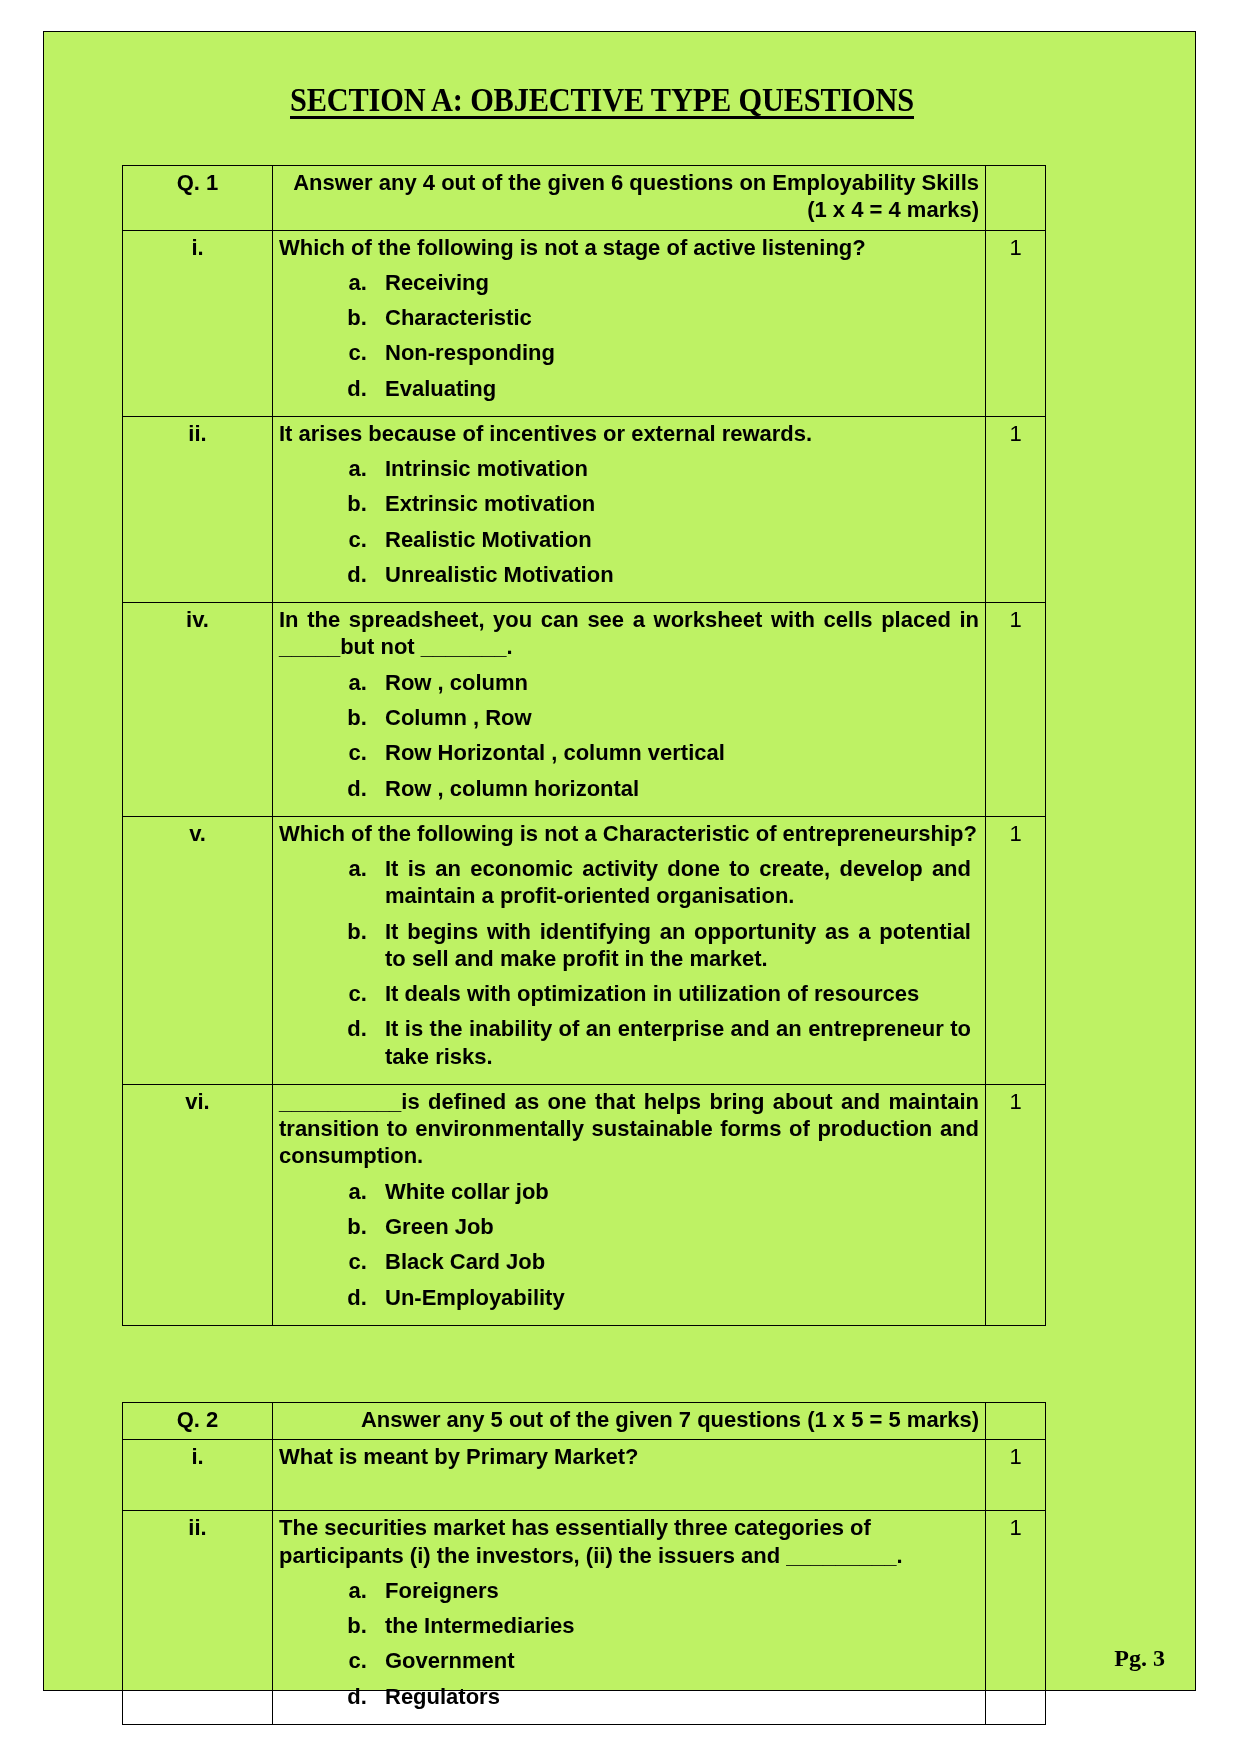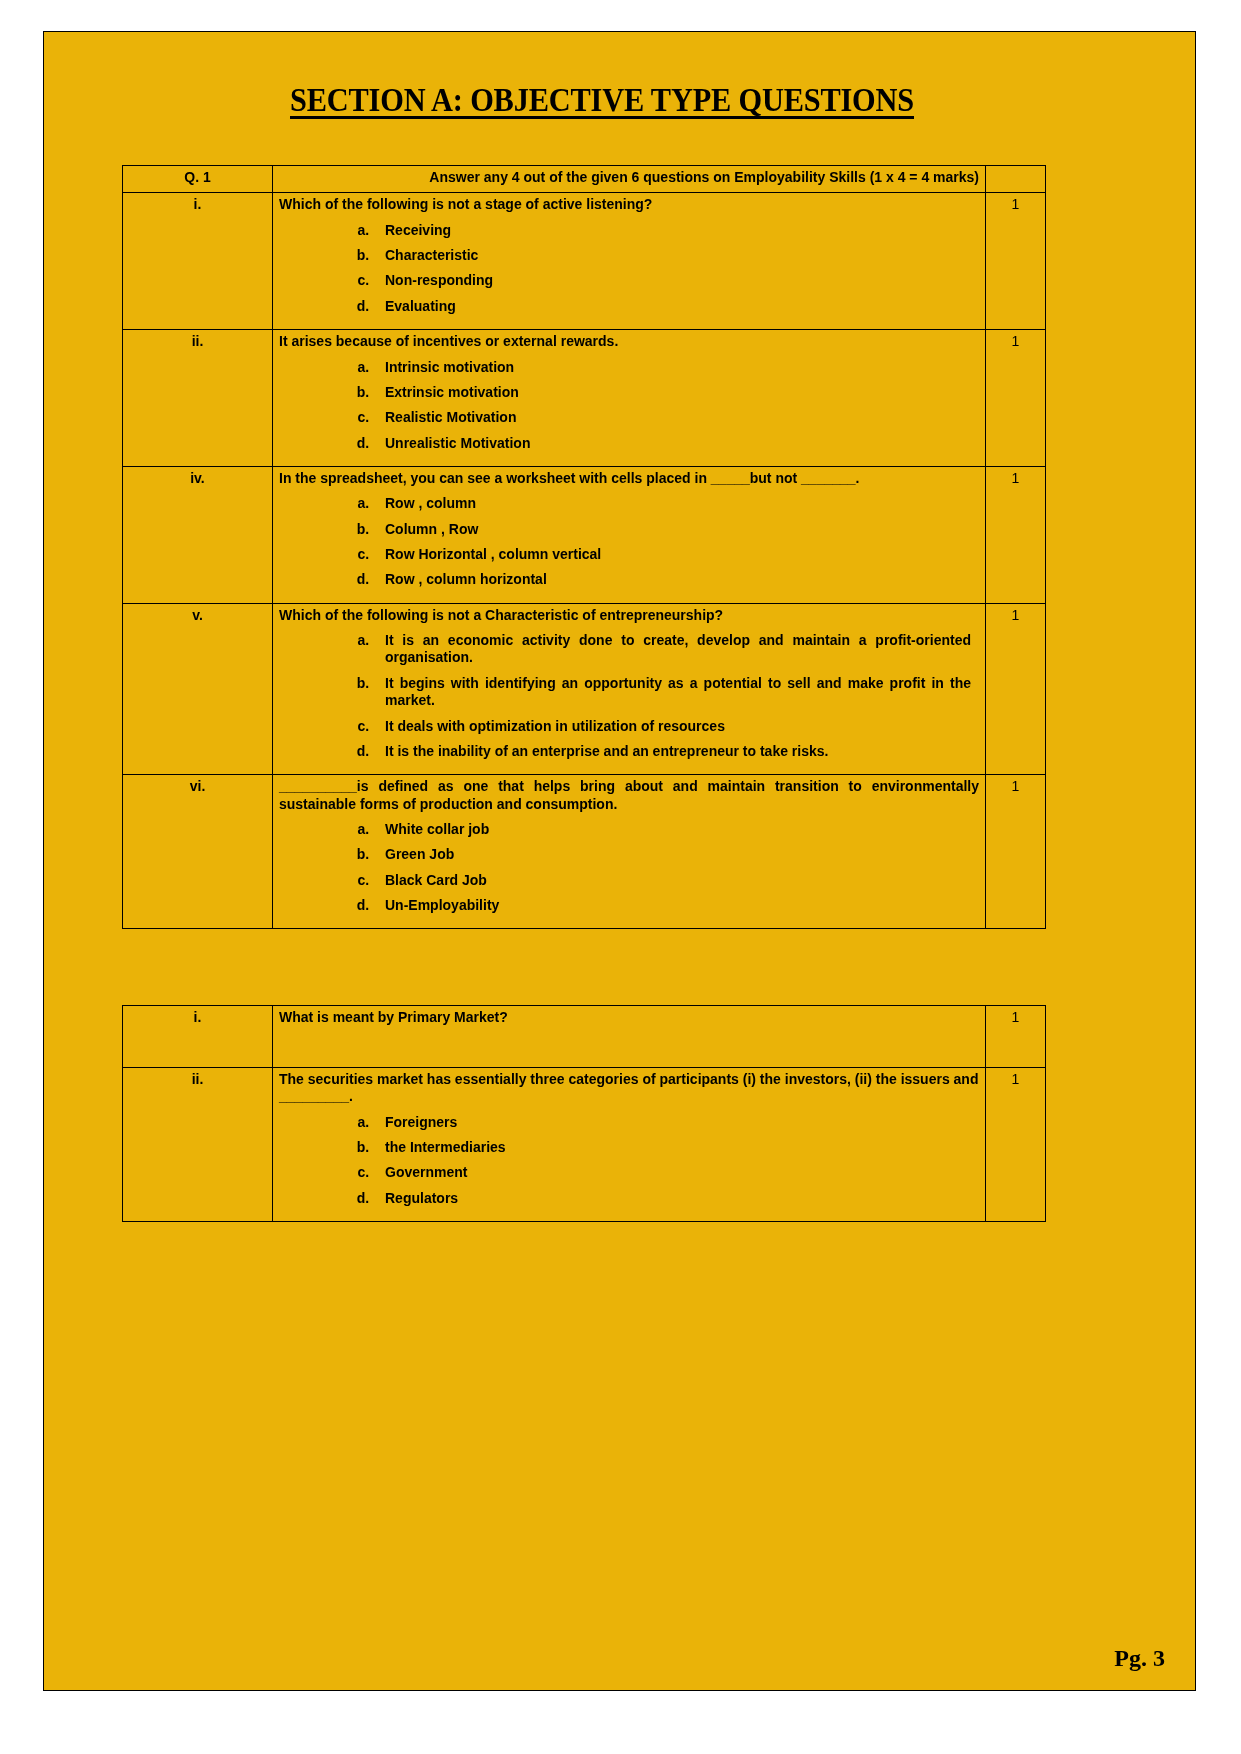--- a/index.html
+++ b/index.html
@@ -15,21 +15,21 @@
     position: relative;
   }
   .page {
     position: absolute;
     left: 43px;
     top: 31px;
     width: 1153px;
     height: 1660px;
     border: 1.5px solid #000;
     box-sizing: border-box;
-    background: #eab308;
+    background: #bef264;
   }
   .page-inner {
     position: absolute;
     left: 38px;
     top: 28px;
     width: 1040px;
   }
   .doc-title {
     text-align: center;
     font-family: "Liberation Serif", serif;
@@ -42,21 +42,21 @@
     padding: 0 10px;
     transform: scaleX(0.92);
   }
   .spacer-after-title { height: 46px; }
 
   table.qtable {
     border-collapse: collapse;
     table-layout: fixed;
     width: 923px;
     margin-left: 40px;
-    font-size: 14px;
+    font-size: 22px;
   }
   table.qtable td {
     border: 1.2px solid #000;
     vertical-align: top;
     padding: 3px 6px 6px 6px;
     line-height: 1.24;
   }
   col.c-num   { width: 150px; }
   col.c-body  { width: 713px; }
   col.c-marks { width: 60px; }
@@ -196,20 +196,25 @@
 
     <div class="gap-between-tables"></div>
 
     <table class="qtable">
       <colgroup>
           <col class="c-num">
           <col class="c-body">
           <col class="c-marks">
         </colgroup>
       <tbody>
+        <tr>
+          <td class="num">Q. 2</td>
+          <td class="body bold">Answer any 5 out of the given 7 questions (1 x 5 = 5 marks)</td>
+          <td class="marks"></td>
+        </tr>
 
         <tr>
           <td class="num">i.</td>
           <td class="body">
             <p class="stem">What is meant by Primary Market?</p>
             <div class="blank-line"></div>
           </td>
           <td class="marks">1</td>
         </tr>
 

